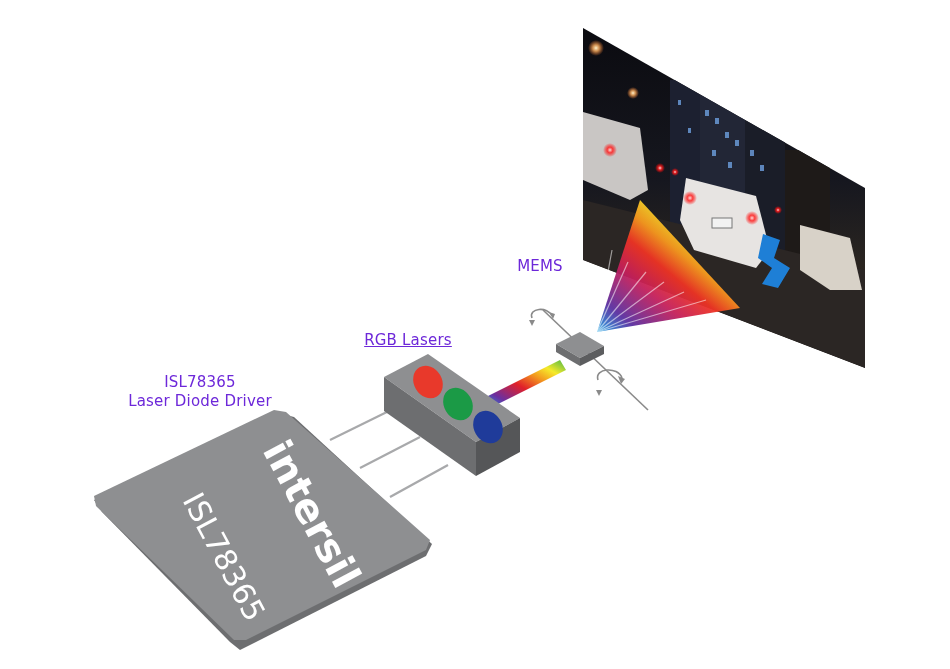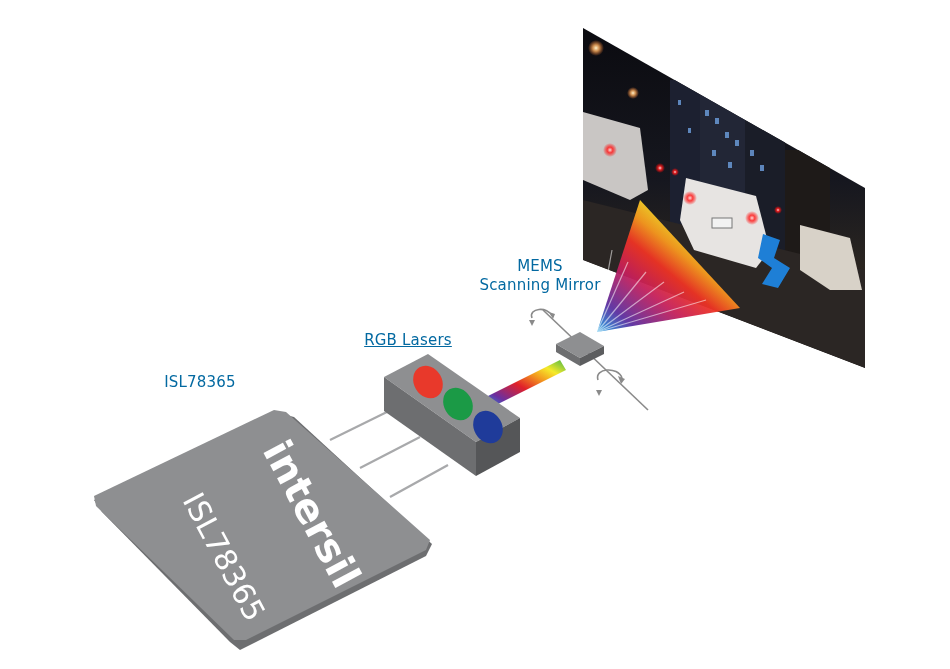--- a/index.html
+++ b/index.html
@@ -1,17 +1,17 @@
 <!DOCTYPE html>
 <html><head>
   <meta charset="utf-8">
   <style>
     html, body { margin:0; padding:0; background:#ffffff; }
     body { width:950px; height:669px; position:relative; overflow:hidden; font-family:"DejaVu Sans", sans-serif; }
-    .label { position:absolute; text-align:center; color:#0369a1; font-size:15px; line-height:19px; letter-spacing:0.2px; }
+    .label { position:absolute; text-align:center; color:#6d28d9; font-size:15px; line-height:19px; letter-spacing:0.2px; }
     svg.scene { position:absolute; left:0; top:0; }
     .chip-text-brand { font-family:"DejaVu Sans", sans-serif; font-weight:bold; font-size:40px; fill:#ffffff; }
     .chip-text-part { font-family:"DejaVu Sans", sans-serif; font-size:30px; fill:#ffffff; font-weight:normal; }
   </style>
 </head>
 <body>
 
 <svg class="scene" width="950" height="669" viewBox="0 0 950 669">
   <defs>
     <linearGradient id="beamGrad" x1="0" y1="1" x2="1" y2="0">
@@ -148,20 +148,20 @@
   <g>
     <polygon points="94,500 102,512 230,642 240,650 426,556 432,544 294,417 282,414" fill="#6d6e70"></polygon>
     <polygon points="94,496 274,410 286,412 430,540 426,550 246,640 234,640 96,506" fill="#8e8f91"></polygon>
     <text class="chip-text-brand" transform="translate(262,450) rotate(62)">intersil</text>
     <text class="chip-text-part" transform="translate(182,500) rotate(62)">ISL78365</text>
   </g>
 </svg>
 
 <div class="label" style="left:120px; top:373px; width:160px;">
   <div>ISL78365</div>
+  <div>Laser Diode Driver</div>
 </div>
 
 <div class="label" style="left:348px; top:331px; width:120px;text-decoration:underline;">RGB Lasers</div>
 
 <div class="label" style="left:470px; top:257px; width:140px;">
   <div>MEMS</div>
-  <div>Scanning Mirror</div>
 </div>
 
 </body></html>

